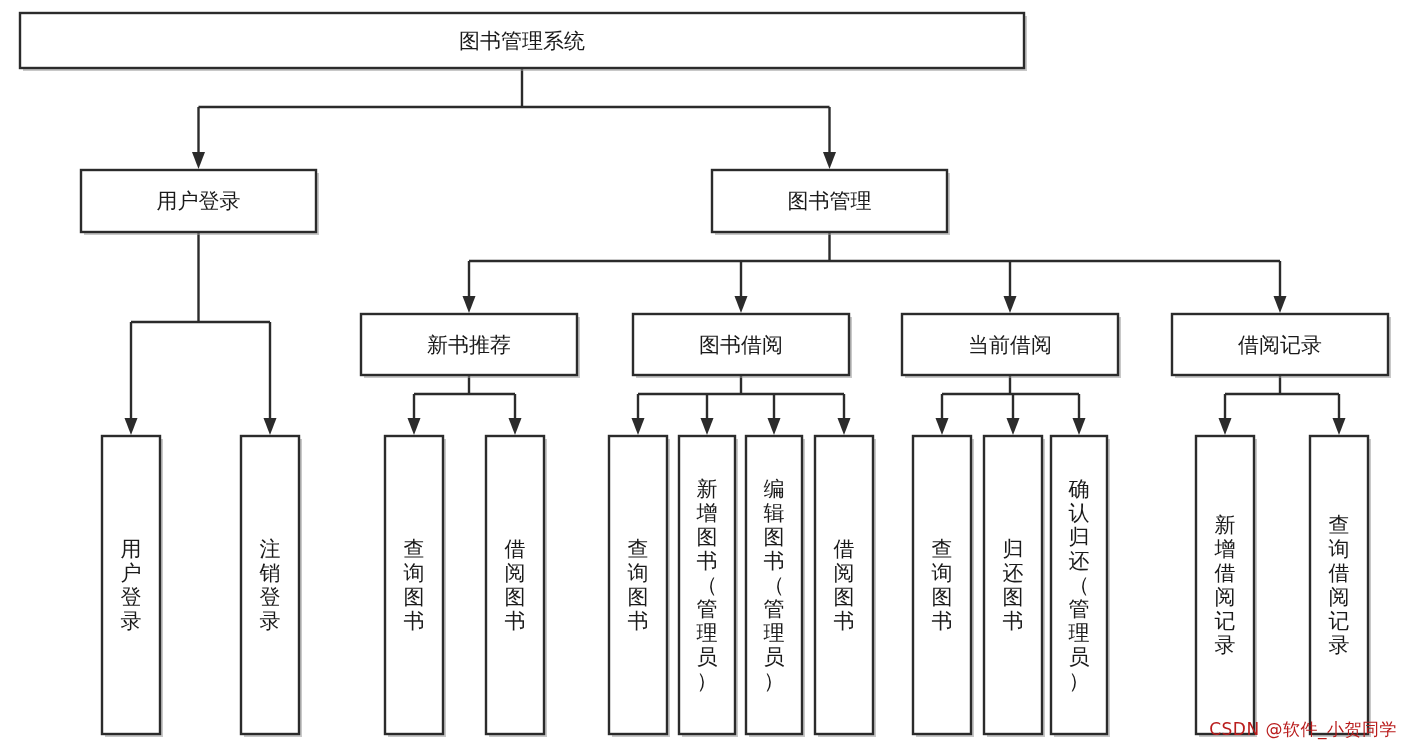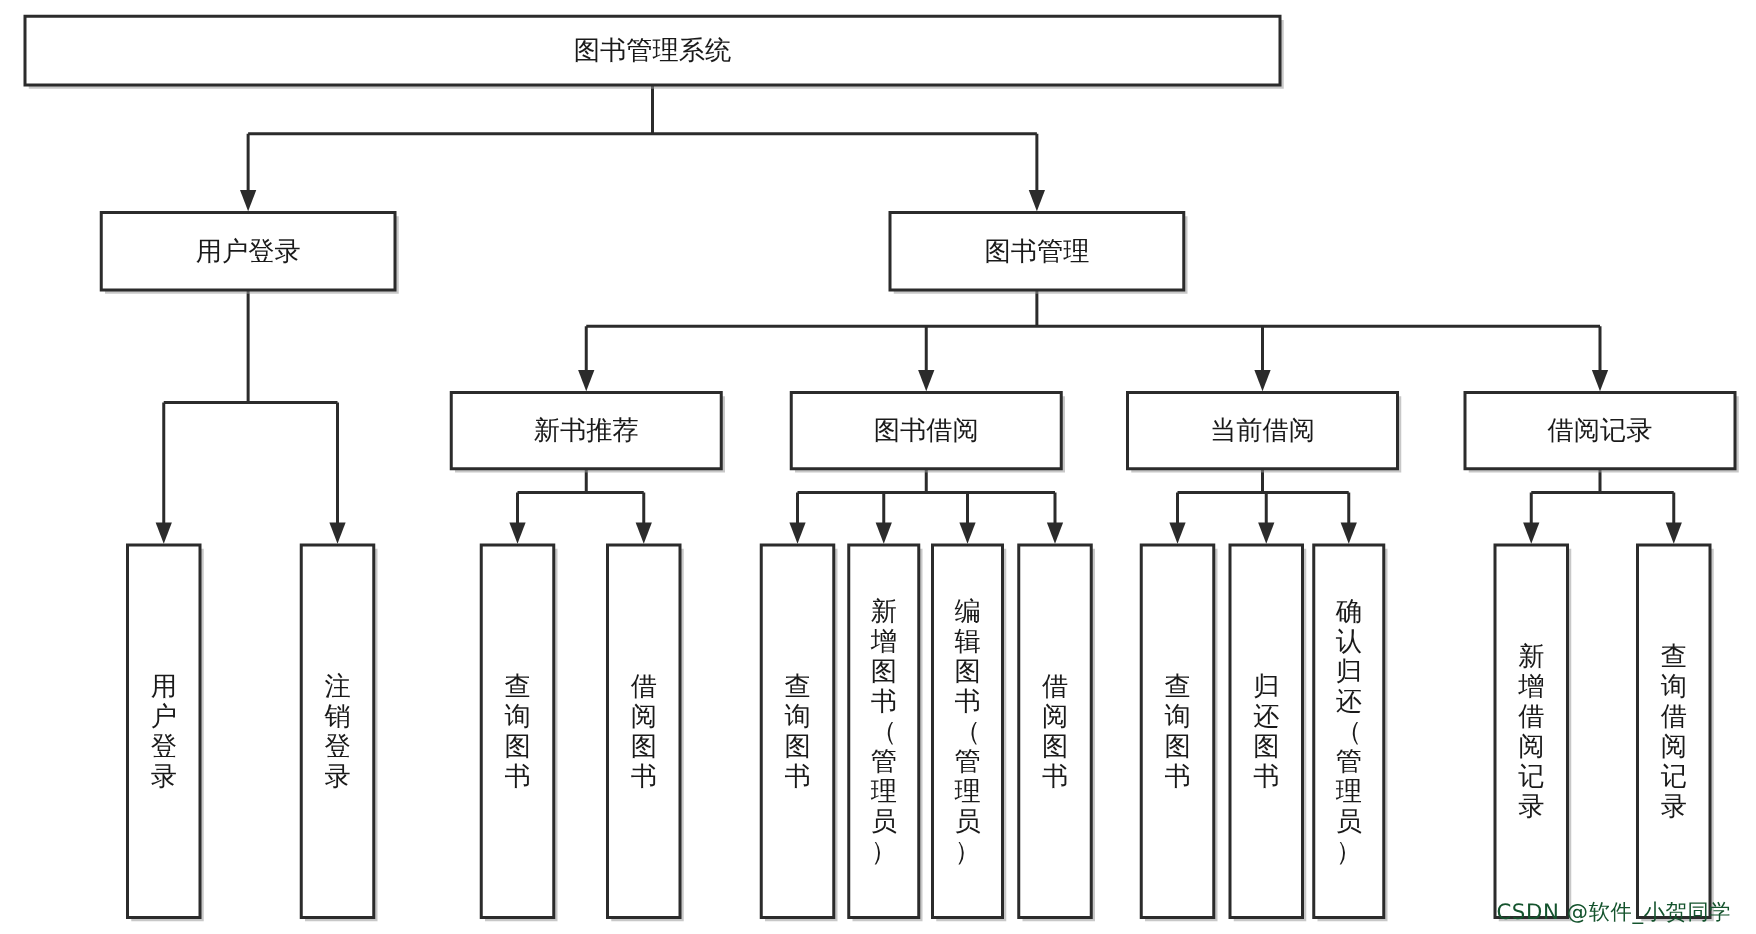--- a/index.html
+++ b/index.html
@@ -55,25 +55,25 @@
     dominant-baseline: middle;
   }
   .node-label-v {
     font-family: "DejaVu Sans", "Liberation Sans", sans-serif;
     font-size: 21px;
     fill: #1a1a1a;
     text-anchor: middle;
   }
   .watermark {
     position: absolute;
-    right: 20px;
+    right: 8px;
     bottom: 6px;
     font-family: "DejaVu Sans", "Liberation Sans", sans-serif;
     font-size: 17px;
-    color: #14532d;
+    color: #b91c1c;
     letter-spacing: 0.5px;
     white-space: nowrap;
     user-select: none;
   }
 </style>
 </head>
 <body>
 
 <div id="diagram-root">
   <svg class="diagram-canvas" id="diagram-svg" viewBox="0 0 1405 747" xmlns="http://www.w3.org/2000/svg">

